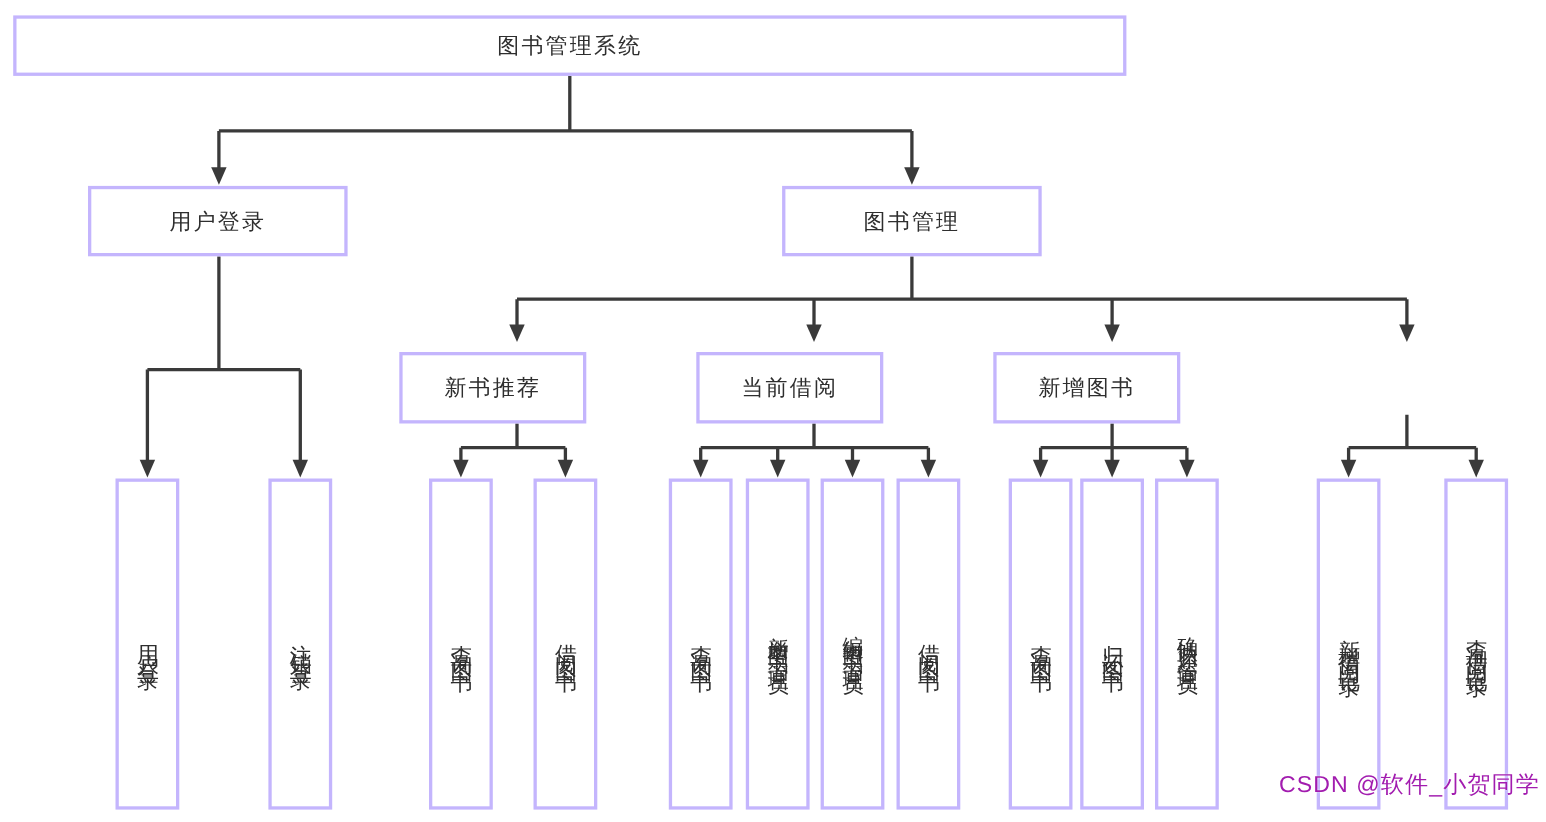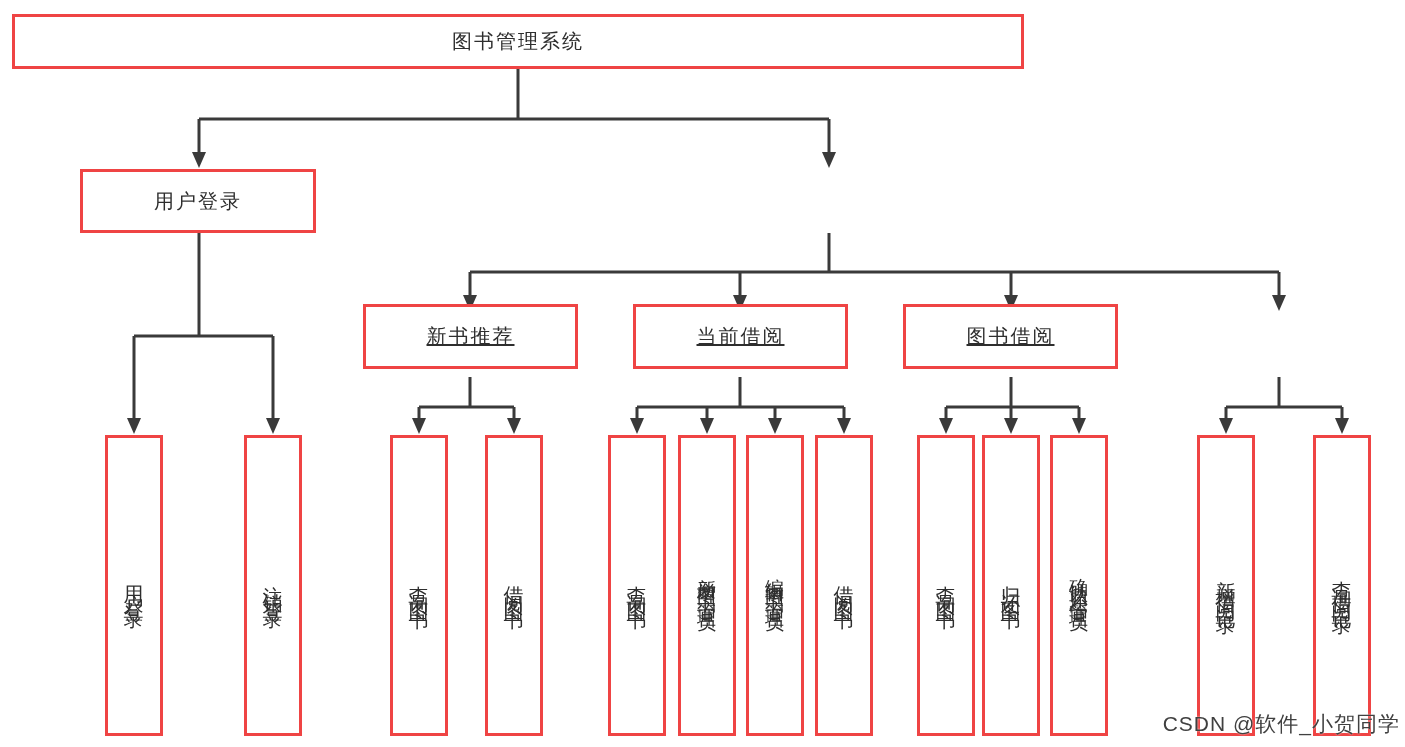--- a/index.html
+++ b/index.html
@@ -13,48 +13,48 @@
     width: 1405px; height: 747px;
     background: #ffffff;
   }
   .wires {
     position: absolute; left: 0; top: 0;
     width: 1405px; height: 747px;
     pointer-events: none;
   }
   .node {
     position: absolute;
-    border: 3px solid #ef4444;
+    border: 3px solid #c4b5fd;
     background: #ffffff;
     display: flex;
     align-items: center;
     justify-content: center;
     color: #2e2e2e;
   }
   .node.h { font-size: 20px; letter-spacing: 2px; }
   .node.root   { left: 12px;  top: 14px;  width: 1012px; height: 55px; }
   .node.lvl2   { top: 169px; height: 64px; width: 236px; }
-  .node.lvl3   { top: 304px; height: 65px; width: 215px; text-decoration: underline; }
+  .node.lvl3   { top: 320px; height: 65px; width: 170px; }
   .node.leaf   { top: 435px; height: 301px; width: 58px; }
   .leaf span {
     writing-mode: vertical-lr;
     text-orientation: mixed;
     font-size: 20px;
     letter-spacing: 8px;
     line-height: 1;
     white-space: nowrap;
   }
   .leaf.long span { font-size: 19px; letter-spacing: 5px; }
   .leaf.med  span { letter-spacing: 7px; }
   .watermark {
     position: absolute;
-    right: 5px; bottom: 9px;
+    right: 5px; bottom: 20px;
     font-size: 21px;
     letter-spacing: 1px;
-    color: #404040;
+    color: #a21caf;
     text-shadow: 0 0 2px rgba(255,255,255,0.9);
     z-index: 6;
   }
 </style>
 </head>
 <body>
 
 <div class="canvas">
 
   <svg class="wires" viewBox="0 0 1405 747" xmlns="http://www.w3.org/2000/svg">
@@ -97,29 +97,32 @@
     </g>
   </svg>
 
   <div class="node h root">
     <span>图书管理系统</span>
   </div>
 
   <div class="node h lvl2" style="left:80px">
     <span>用户登录</span>
   </div>
+  <div class="node h lvl2" style="left:711px">
+    <span>图书管理</span>
+  </div>
 
   <div class="node h lvl3" style="left:363px">
     <span>新书推荐</span>
   </div>
   <div class="node h lvl3" style="left:633px">
     <span>当前借阅</span>
   </div>
   <div class="node h lvl3" style="left:903px">
-    <span>图书借阅</span>
+    <span>新增图书</span>
   </div>
 
   <div class="node leaf" style="left:105px">
     <span>用户登录</span>
   </div>
   <div class="node leaf" style="left:244px">
     <span>注销登录</span>
   </div>
 
   <div class="node leaf" style="left:390px">

